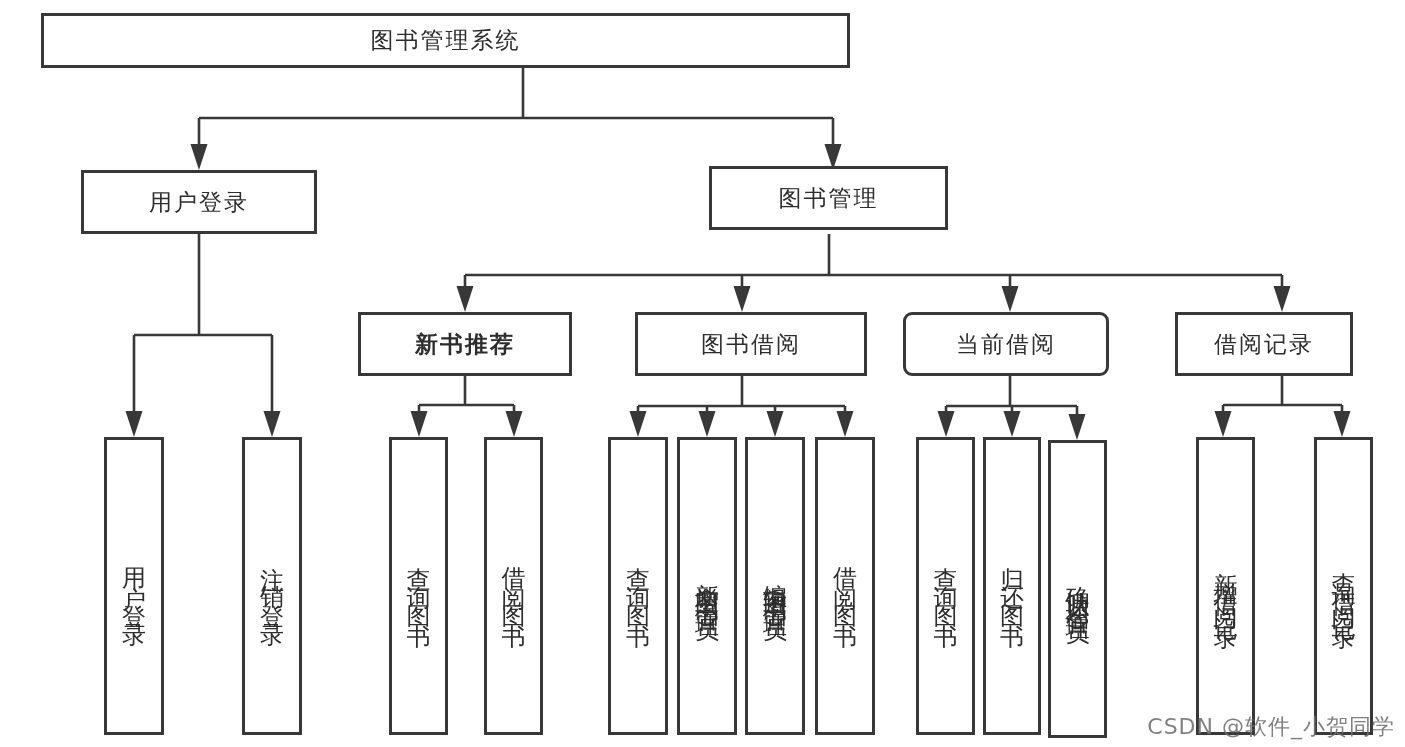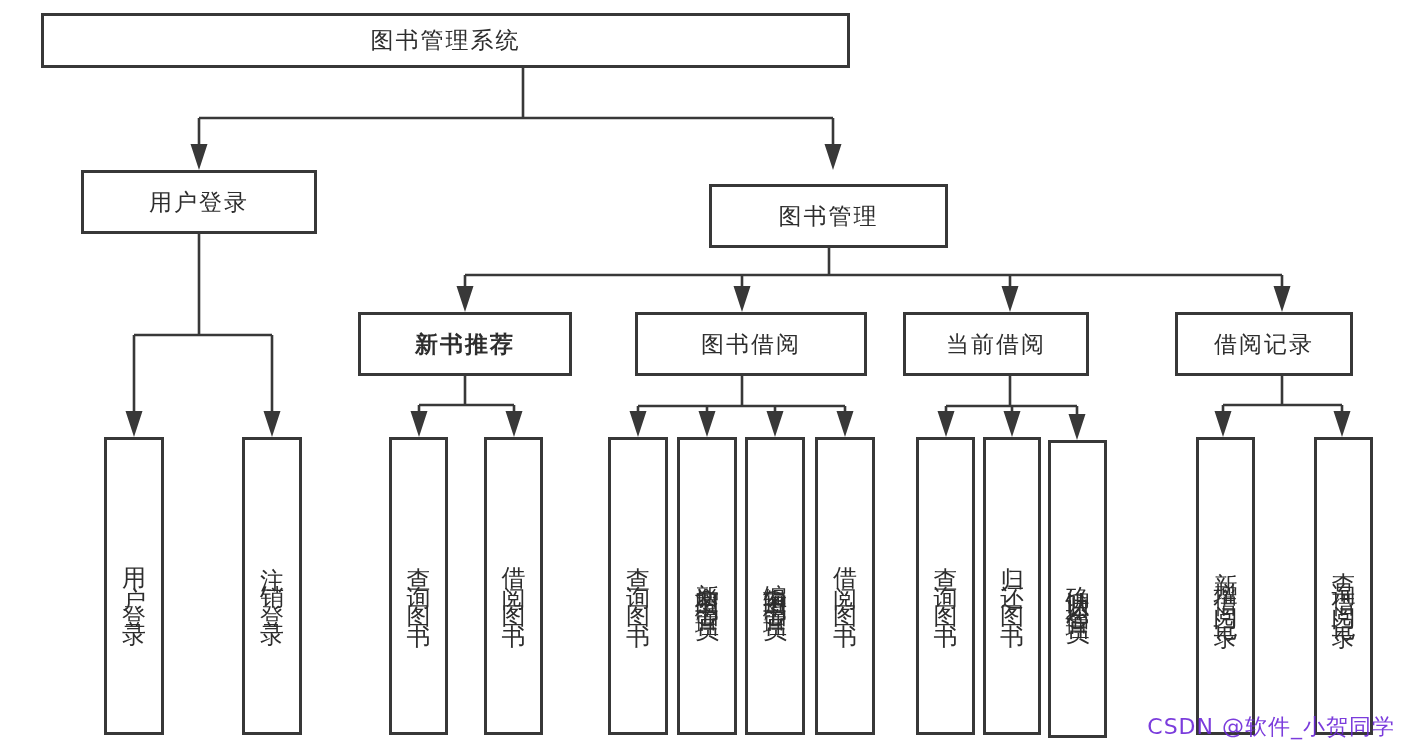--- a/index.html
+++ b/index.html
@@ -18,43 +18,43 @@
     writing-mode:vertical-rl;font-size:24px;
     display:flex;align-items:center;justify-content:center;
   }
   .sp4{letter-spacing:19px;}
   .sp6{letter-spacing:11px;}
   .sp9{letter-spacing:5px;}
   .leaf{top:437px;height:298px;}
 
   .p-root   {left:21px;  top:13px;  width:809px;height:55px;margin-left:20px;}
   .p-login  {left:81px;  top:170px; width:236px; height:64px;}
-  .p-mgmt   {left:709px; top:184px; width:239px; height:64px;}
+  .p-mgmt   {left:709px; top:166px; width:239px; height:64px;}
   .p-rec    {left:358px; top:312px; width:214px; height:64px;font-weight:bold;}
   .p-borrow {left:635px; top:312px; width:232px; height:64px;}
-  .p-current{left:903px; top:312px; width:186px; height:64px;}
+  .p-current{left:903px; top:312px; width:206px; height:64px;border-radius:9px;}
   .p-records{left:1175px;top:312px; width:178px; height:64px;}
 
   .p-leaf1 {left:104px; width:60px;}
   .p-leaf2 {left:242px; width:60px;}
   .p-leaf3 {left:389px; width:59px;}
   .p-leaf4 {left:484px; width:59px;}
   .p-leaf5 {left:608px; width:60px;}
   .p-leaf6 {left:677px; width:60px;}
   .p-leaf7 {left:745px; width:60px;}
   .p-leaf8 {left:815px; width:60px;}
   .p-leaf9 {left:916px; width:59px;}
   .p-leaf10{left:983px; width:58px;}
   .p-leaf11{left:1048px;width:59px;top:440px;}
   .p-leaf12{left:1196px;width:59px;}
   .p-leaf13{left:1314px;width:59px;}
 
   .watermark{
     position:absolute;z-index:2;right:10px;bottom:5px;
-    font-size:22px;letter-spacing:1px;color:#6d28d9;opacity:0.9;
+    font-size:22px;letter-spacing:1px;color:#737373;opacity:0.9;
   }
 </style>
 </head>
 <body>
 
 <div class="stage">
 
   <svg width="1405" height="747" viewBox="0 0 1405 747" aria-hidden="true">
     <path fill="none" stroke="#383838" stroke-width="2.6" d="
       M523 68 V118 M199 118 H833 M199 118 V147 M833 118 V147

